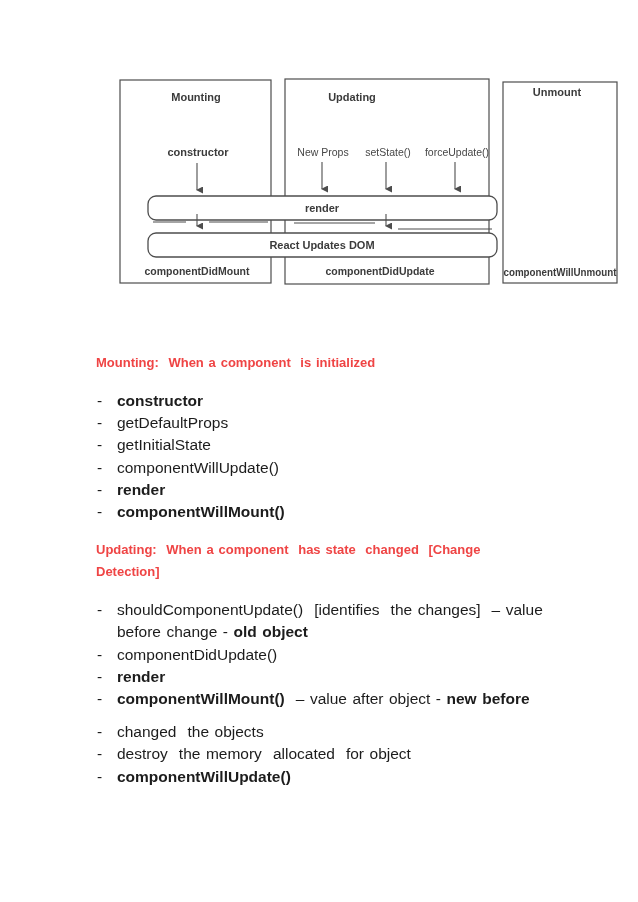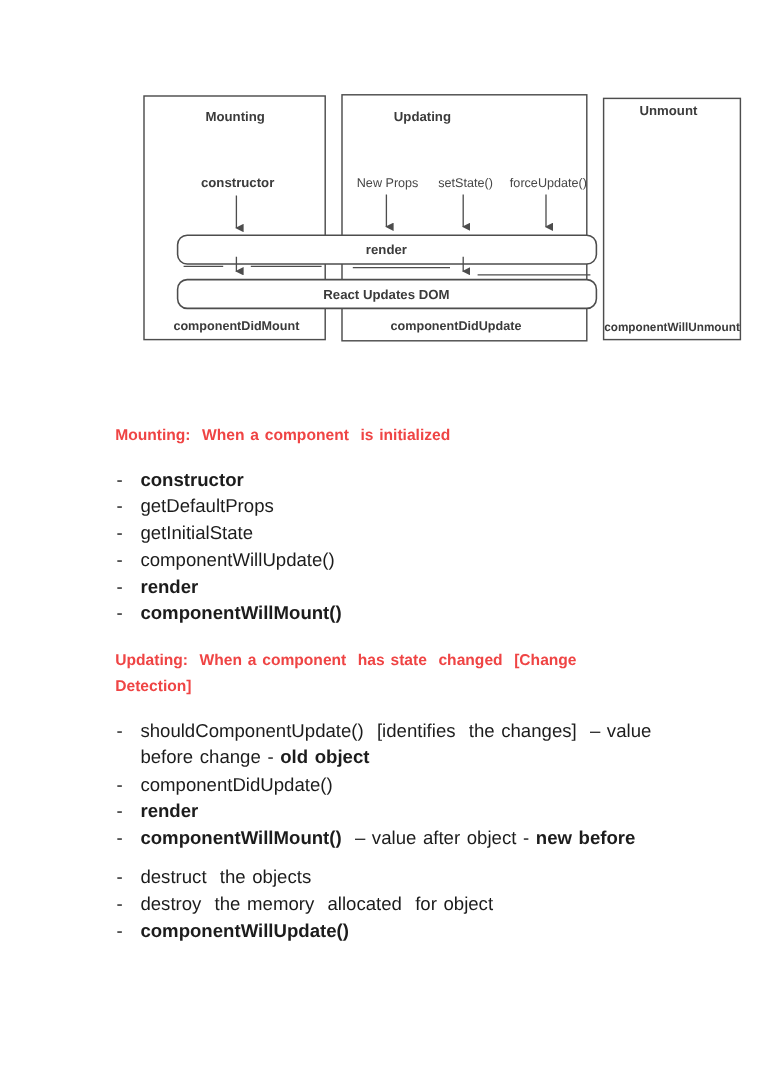--- a/index.html
+++ b/index.html
@@ -140,21 +140,21 @@
       </div>
       <div class="li">
         <span class="dash">-</span>
         <span class="t"><span class="b">componentWillMount()</span><span>  – value after object - </span><span class="b">new before</span></span>
       </div>
     </div>
 
     <div class="blist">
       <div class="li">
         <span class="dash">-</span>
-        <span class="t">destruct  the objects</span>
+        <span class="t">changed  the objects</span>
       </div>
       <div class="li">
         <span class="dash">-</span>
         <span class="t">destroy  the memory  allocated  for object</span>
       </div>
       <div class="li">
         <span class="dash">-</span>
         <span class="t b">componentWillUpdate()</span>
       </div>
     </div>

